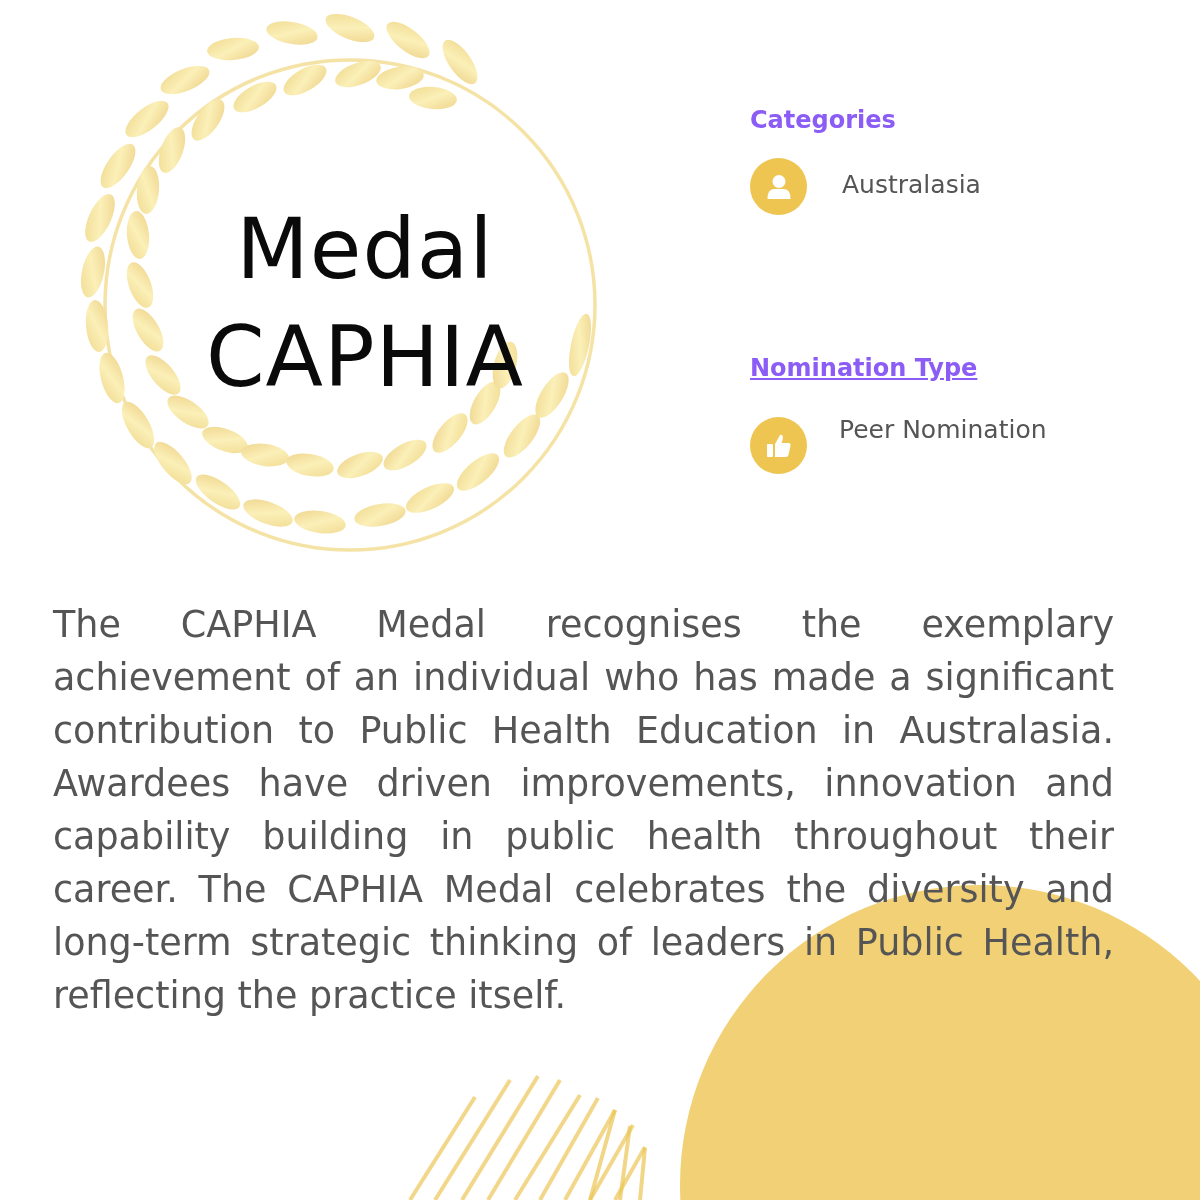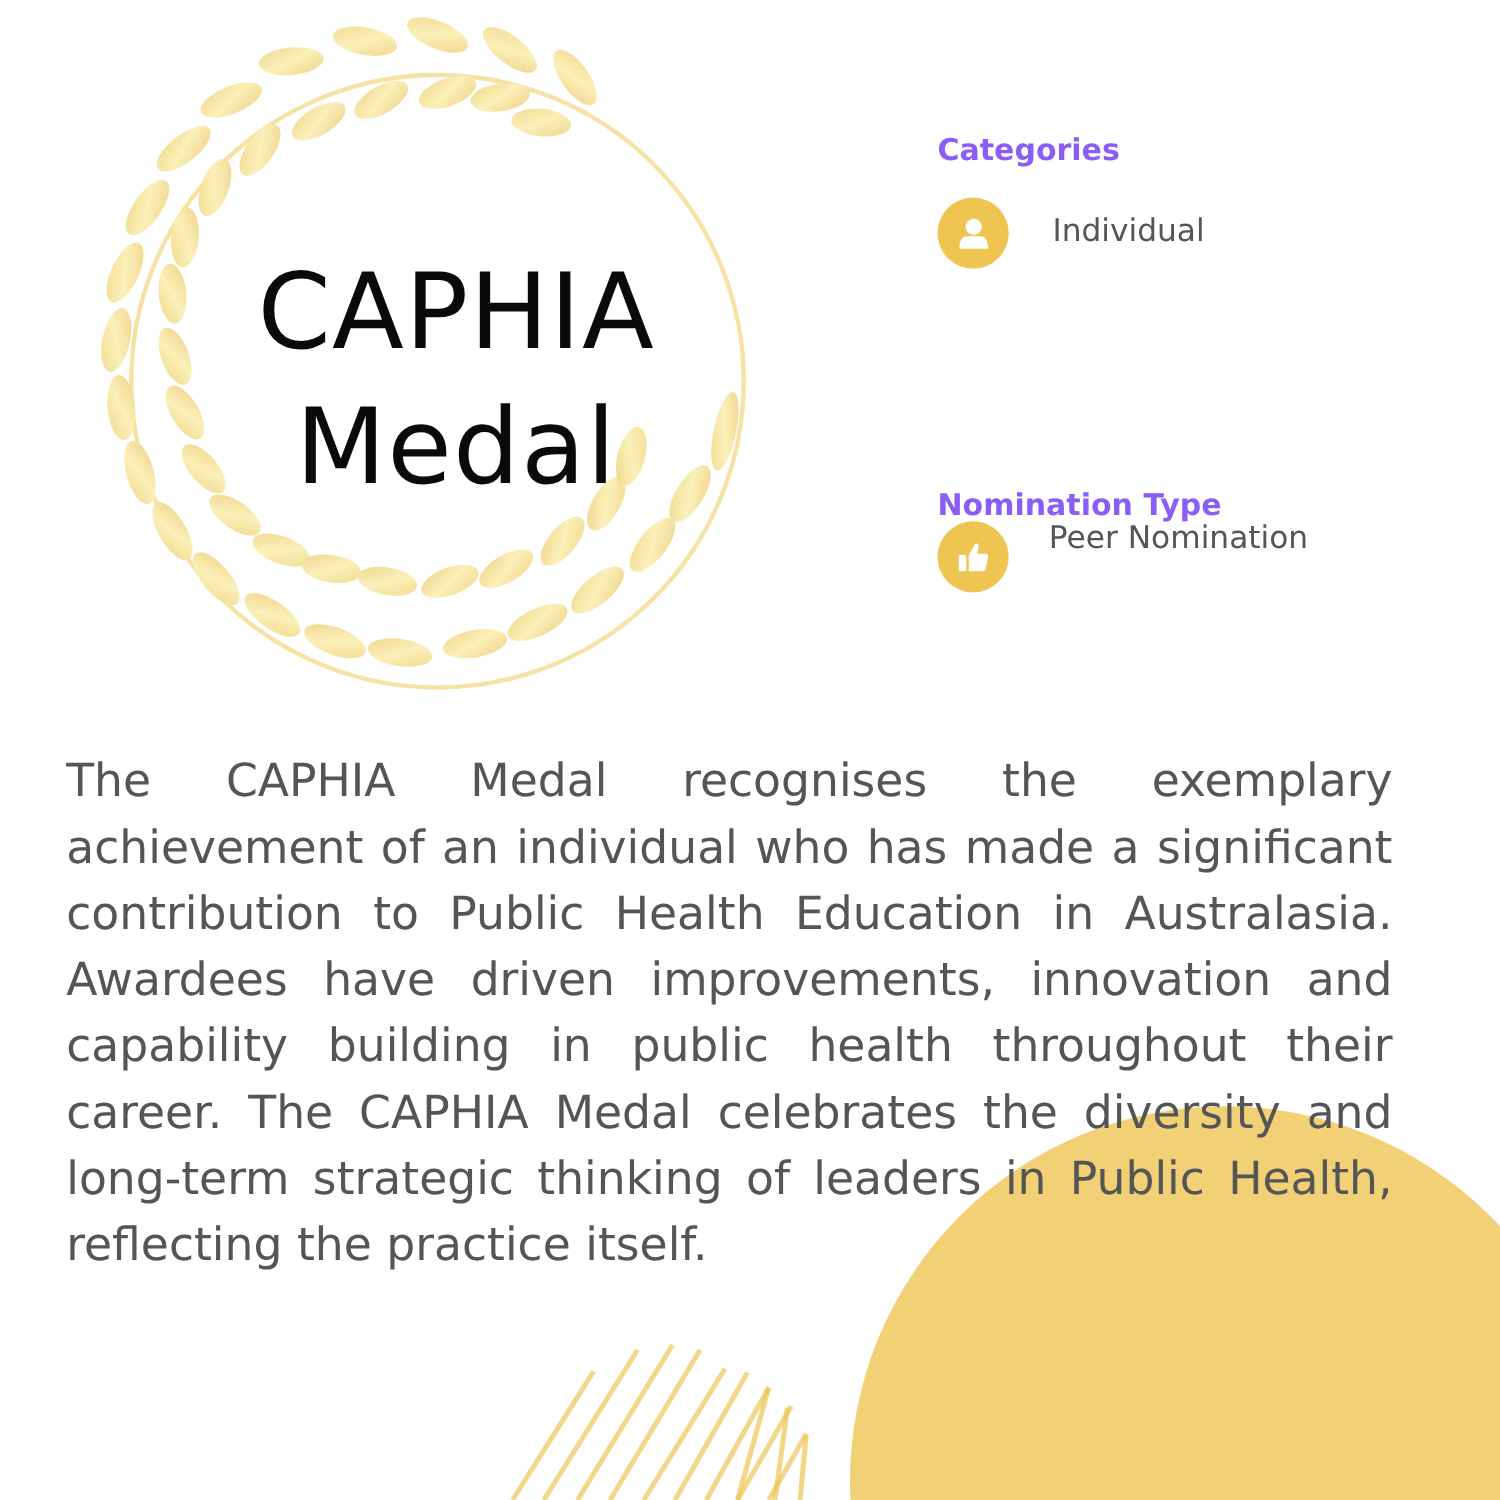--- a/index.html
+++ b/index.html
@@ -112,34 +112,34 @@
     <ellipse cx="320" cy="515" rx="26" ry="11" transform="rotate(-10 320 515)"></ellipse>
     <ellipse cx="370" cy="498" rx="26" ry="11" transform="rotate(-25 370 498)"></ellipse>
     <ellipse cx="418" cy="472" rx="26" ry="11" transform="rotate(-40 418 472)"></ellipse>
     <ellipse cx="462" cy="436" rx="26" ry="11" transform="rotate(-52 462 436)"></ellipse>
     <ellipse cx="492" cy="395" rx="26" ry="11" transform="rotate(-58 492 395)"></ellipse>
     <ellipse cx="520" cy="345" rx="32" ry="9" transform="rotate(-78 520 345)"></ellipse>
   </g>
 </svg>
 
 <div class="medal-title">
+  <div>Medal</div>
   <div>CAPHIA</div>
-  <div>Medal</div>
 </div>
 
 <div class="section-label" style="top:106px;">Categories</div>
 <div class="icon-circle" style="left:750px; top:158px;">
   <svg width="30" height="30" viewBox="0 0 30 30">
     <circle cx="15" cy="9.5" r="6.5" fill="#ffffff"></circle>
     <path d="M3.5 27 Q3.5 17 10 17 L20 17 Q26.5 17 26.5 27 Z" fill="#ffffff"></path>
   </svg>
 </div>
-<div class="meta-value" style="left:842px; top:170px;">Individual</div>
+<div class="meta-value" style="left:842px; top:170px;">Australasia</div>
 
-<div class="section-label" style="top:390px;">Nomination Type</div>
+<div class="section-label" style="top:354px;text-decoration:underline;">Nomination Type</div>
 <div class="icon-circle" style="left:750px; top:417px;">
   <svg width="30" height="30" viewBox="0 0 30 30">
     <rect x="3" y="13" width="6" height="13" rx="1" fill="#ffffff"></rect>
     <path d="M11 13 L15 6 Q16 3 18 4 Q19.5 5 18.5 9 L17.5 12 L24.5 12 Q27 12 26.5 14.5 L24.5 24 Q24 26 22 26 L11 26 Z" fill="#ffffff"></path>
   </svg>
 </div>
 <div class="meta-value" style="left:839px; top:415px;">Peer Nomination</div>
 
 <p class="description">The CAPHIA Medal recognises the exemplary achievement of an individual who has made a significant contribution to Public Health Education in Australasia. Awardees have driven improvements, innovation and capability building in public health throughout their career. The CAPHIA Medal celebrates the diversity and long-term strategic thinking of leaders in Public Health, reflecting the practice itself.</p>
 

